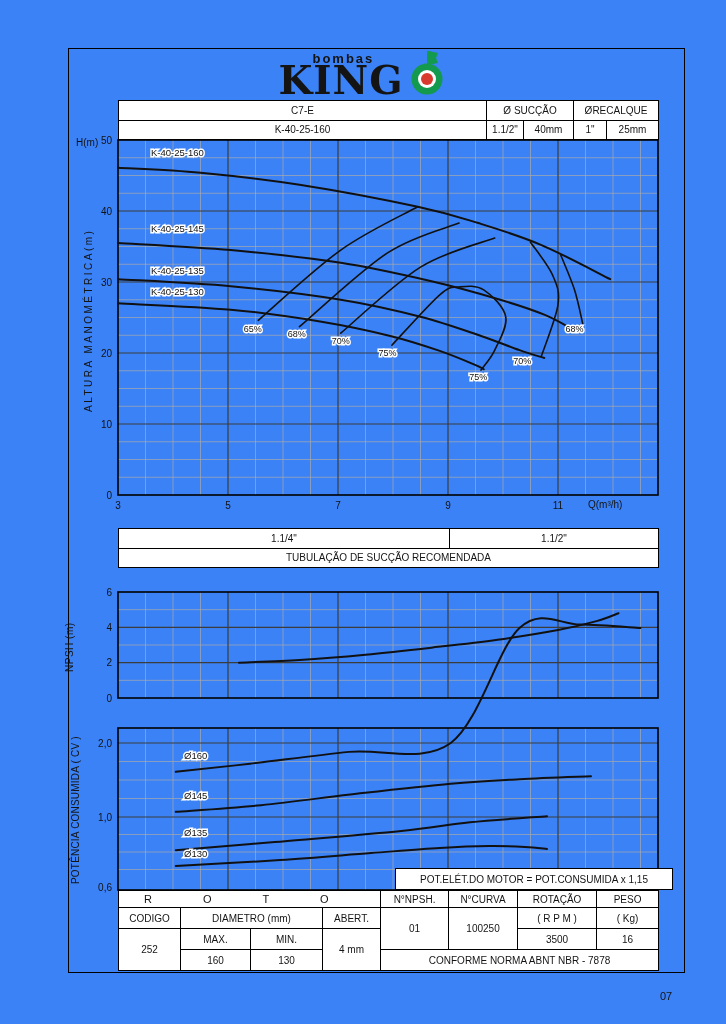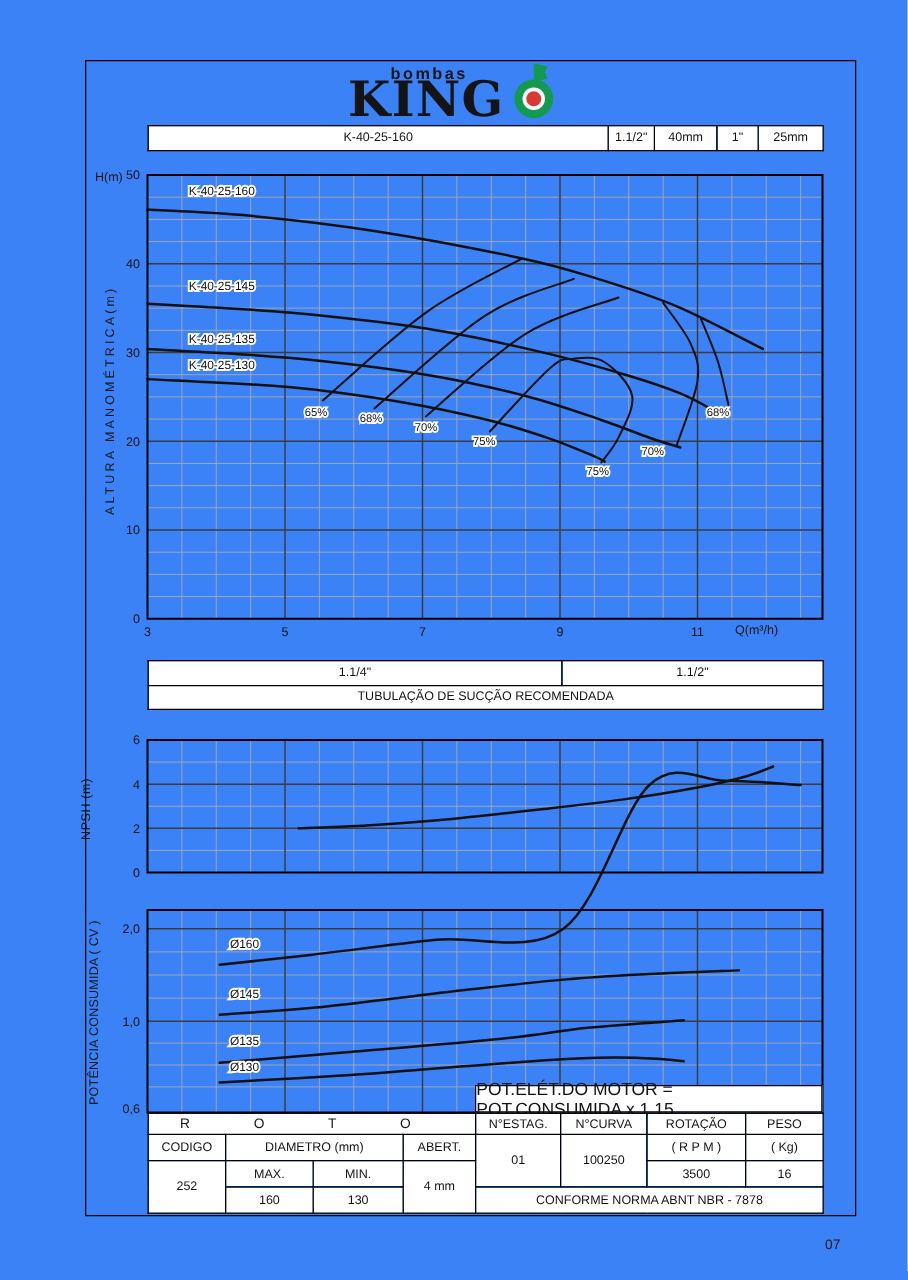--- a/index.html
+++ b/index.html
@@ -17,22 +17,22 @@
   td{border:1.3px solid #000;text-align:center;font-size:10px;padding:0 1px;
      white-space:nowrap;overflow:hidden;vertical-align:middle;background:#fff;}
   .t-header{left:118px;top:100px;width:540px;}
   .t-header td{height:18.5px;}
   .t-pipe{left:118px;top:528px;width:540px;}
   .t-pipe td{height:18.5px;}
   .t-bottom{left:118px;top:890px;width:540px;z-index:3;}
   .t-bottom td{height:20px;}
   .t-bottom tr.hdr td{height:16px;}
   .rotor-cell{letter-spacing:24px;text-indent:24px;font-size:11px;}
-  .banner{position:absolute;left:380px;top:868px;width:276px;height:20px;border:1.3px solid #000;
-          background:#fff;z-index:3;display:flex;align-items:center;justify-content:center;font-size:14px;}
+  .banner{position:absolute;left:395px;top:868px;width:276px;height:20px;border:1.3px solid #000;
+          background:#fff;z-index:3;display:flex;align-items:center;justify-content:center;font-size:10px;}
   
   .axlab{position:absolute;font-size:10px;z-index:2;}
   .vlab{position:absolute;transform:rotate(-90deg);transform-origin:left top;white-space:nowrap;
         font-size:10px;z-index:2;}
   #charts-svg{position:absolute;left:0;top:0;z-index:1;}
   .pagenum{position:absolute;left:660px;top:990px;font-size:11px;}
 </style>
 </head>
 <body>
 
@@ -198,20 +198,25 @@
 
   <table class="t-header">
     <colgroup>
         <col style="width:368px">
         <col style="width:37px">
         <col style="width:50px">
         <col style="width:33px">
         <col style="width:52px">
       </colgroup>
     <tbody>
+        <tr>
+      <td>C7-E</td>
+      <td colspan="2">Ø SUCÇÃO</td>
+      <td colspan="2">ØRECALQUE</td>
+    </tr>
     <tr>
       <td>K-40-25-160</td>
       <td>1.1/2"</td>
       <td>40mm</td>
       <td>1"</td>
       <td>25mm</td>
     </tr>
   </tbody>
     </table>
 
@@ -246,21 +251,21 @@
         <col style="width:72px">
         <col style="width:58px">
       <col style="width:68px">
         <col style="width:69px">
         <col style="width:79px">
         <col style="width:62px">
     </colgroup>
     <tbody>
         <tr class="hdr">
       <td colspan="4" class="rotor-cell">R O T O R</td>
-      <td>N°ESTAG.</td>
+      <td>N°NPSH.</td>
       <td>N°CURVA</td>
       <td>ROTAÇÃO</td>
       <td>PESO</td>
     </tr>
     <tr>
       <td>CODIGO</td>
       <td colspan="2">DIAMETRO (mm)</td>
       <td>ABERT.</td>
       <td rowspan="2">01</td>
       <td rowspan="2">100250</td>

